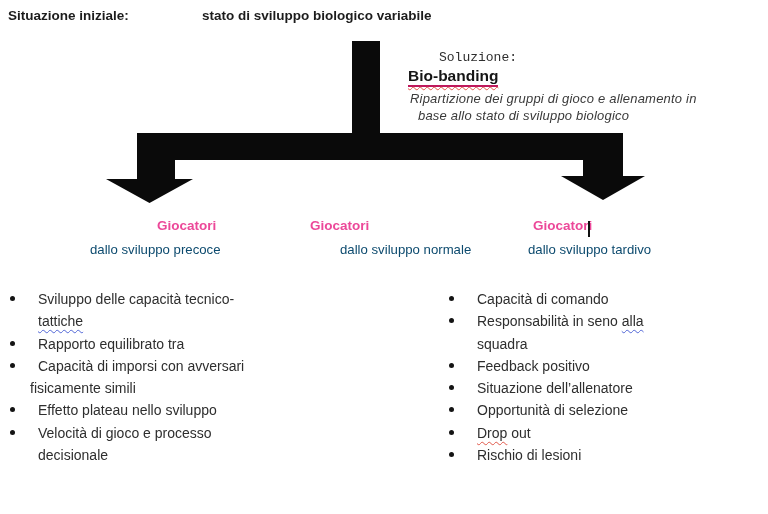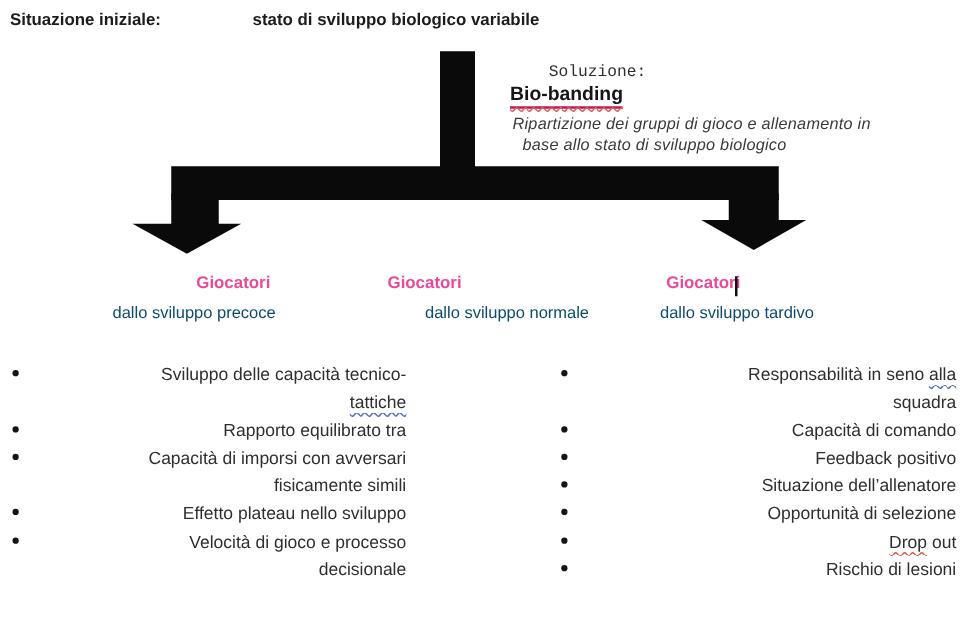--- a/index.html
+++ b/index.html
@@ -22,21 +22,21 @@
        text-decoration-color:var(--sq-red,#e0584a);
        text-decoration-thickness:1px;text-underline-offset:5px;}
   .desc{font-size:13px;font-style:italic;color:#3a3a3a;letter-spacing:.2px;}
 
   
   .gtitle{font-size:13.5px;font-weight:bold;color:#ec4899;}
   .gsub{font-size:13.2px;color:#0c4a6e;}
   .caret{position:absolute;width:1.5px;height:16px;background:#111;}
 
   
-  .blist{position:absolute;font-size:14px;line-height:22.3px;color:#2e2e2e;text-align:right;}
+  .blist{position:absolute;font-size:14px;line-height:22.3px;color:#2e2e2e;}
   .item{position:relative;padding-left:28px;}
   .item .bullet{position:absolute;left:0;top:8px;width:5px;height:5px;
                 border-radius:50%;background:#141414;}
   .item.tight{padding-left:13px;}
   .item.tight .bullet{left:-2px;top:9px;width:4.5px;height:4.5px;}
   .line{white-space:nowrap;}
   .line.outdent{margin-left:-8px;}
   .sq-blue{text-decoration:underline;text-decoration-style:wavy;
            text-decoration-color:var(--sq-blue,#5166d6);
            text-decoration-thickness:1px;text-underline-offset:3px;}
@@ -114,28 +114,28 @@
           <div class="line"><span>Velocità di gioco e processo</span></div>
           <div class="line"><span>decisionale</span></div>
         </div>
       </div>
     </div>
 
   <div class="blist" style="left:449px;top:288px;width:316px;">
       <div class="item">
         <span class="bullet"></span>
         <div>
-          <div class="line"><span>Responsabilità in seno </span><span class="sq-blue">alla</span></div>
-          <div class="line"><span>squadra</span></div>
+          <div class="line"><span>Capacità di comando</span></div>
         </div>
       </div>
       <div class="item">
         <span class="bullet"></span>
         <div>
-          <div class="line"><span>Capacità di comando</span></div>
+          <div class="line"><span>Responsabilità in seno </span><span class="sq-blue">alla</span></div>
+          <div class="line"><span>squadra</span></div>
         </div>
       </div>
       <div class="item">
         <span class="bullet"></span>
         <div>
           <div class="line"><span>Feedback positivo</span></div>
         </div>
       </div>
       <div class="item">
         <span class="bullet"></span>

